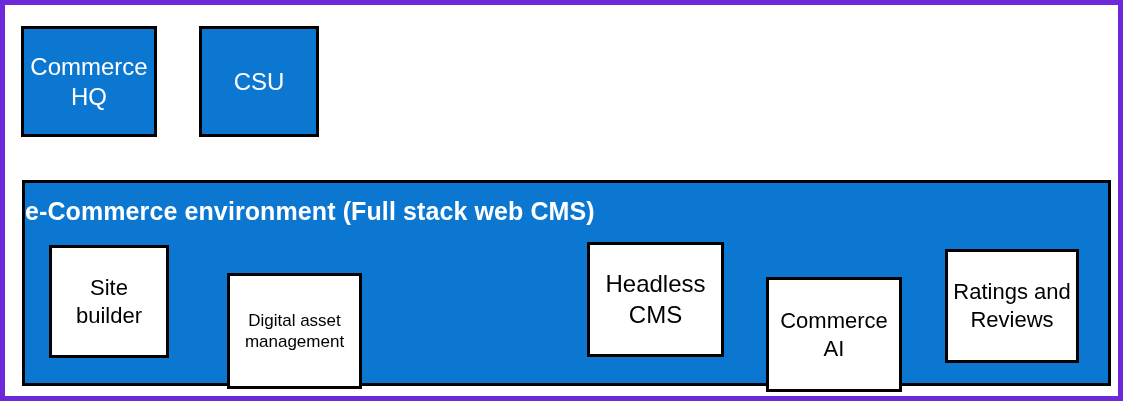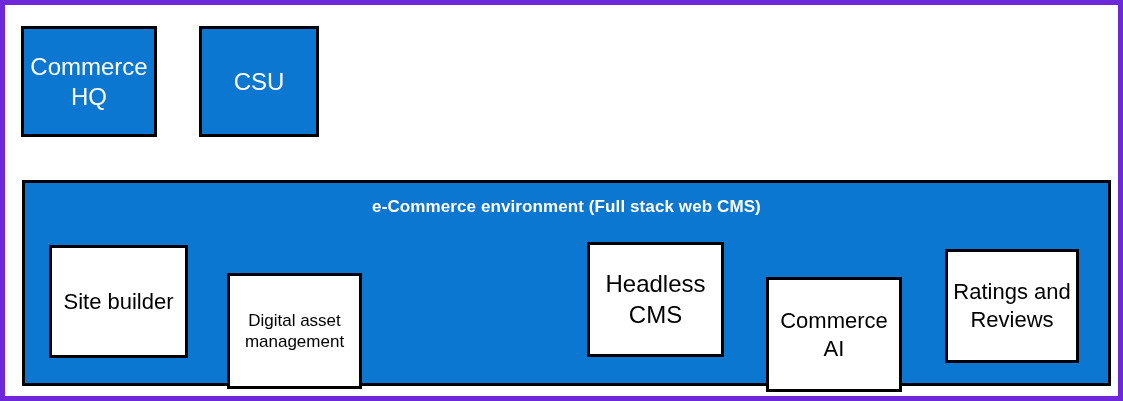--- a/index.html
+++ b/index.html
@@ -59,23 +59,22 @@
     background: #0c77d1;
     border: 3px solid #000000;
     box-sizing: border-box;
   }
 
   #env-title {
     position: absolute;
     left: 0;
     right: 0;
     top: 14px;
-    text-align: center;
     color: #ffffff;
-    font-size: 17px;
+    font-size: 25px;
     font-weight: bold;
     letter-spacing: 0.1px;
   }
 
   #env-row {
     position: absolute;
     left: 0;
     top: 0;
     width: 100%;
     height: 100%;
@@ -93,21 +92,21 @@
     color: #000000;
     line-height: 1.26;
     padding: 2px 4px;
   }
   .component-box .label {
     display: block;
     width: 100%;
   }
 
   
-  #box-site-builder      { left: 24px;  top: 62px; width: 139px; height: 113px; font-size: 22px; }
+  #box-site-builder      { left: 24px;  top: 62px; width: 120px; height: 113px; font-size: 22px; }
   #box-dam               { left: 202px; top: 58px; width: 135px; height: 116px; font-size: 17px; margin-top: 32px; }
   #box-rendering         { left: 382px; top: 59px; width: 137px; height: 115px; font-size: 22px; }
   #box-headless-cms      { left: 562px; top: 59px; width: 137px; height: 115px; font-size: 24px; }
   #box-commerce-ai       { left: 741px; top: 58px; width: 136px; height: 115px; font-size: 22px; margin-top: 36px; }
   #box-ratings-reviews   { left: 920px; top: 66px; width: 134px; height: 114px; font-size: 22px; }
 </style>
 </head>
 <body>
 
 <div id="canvas">

